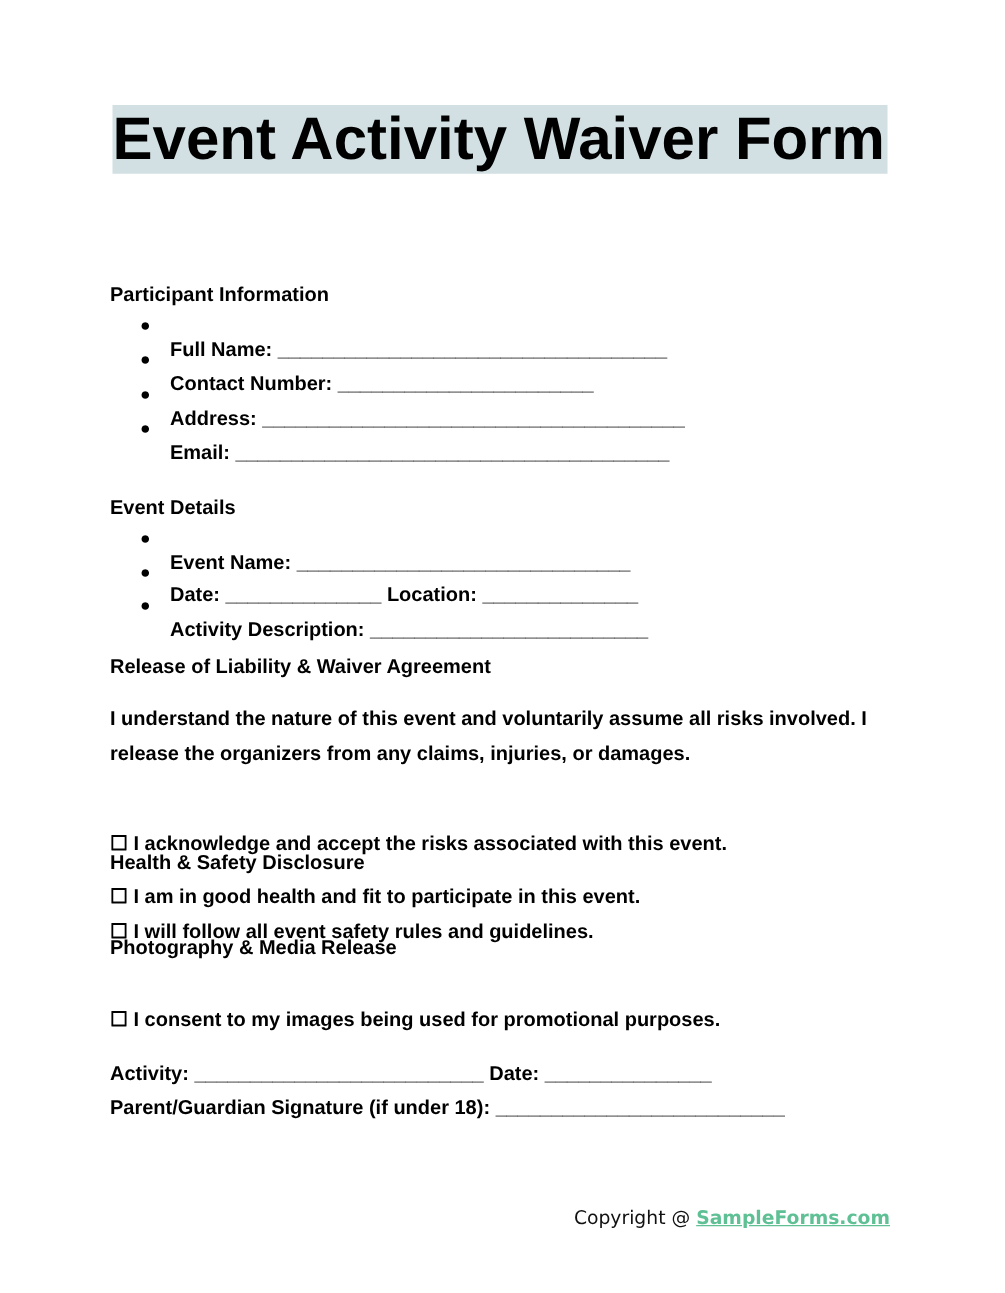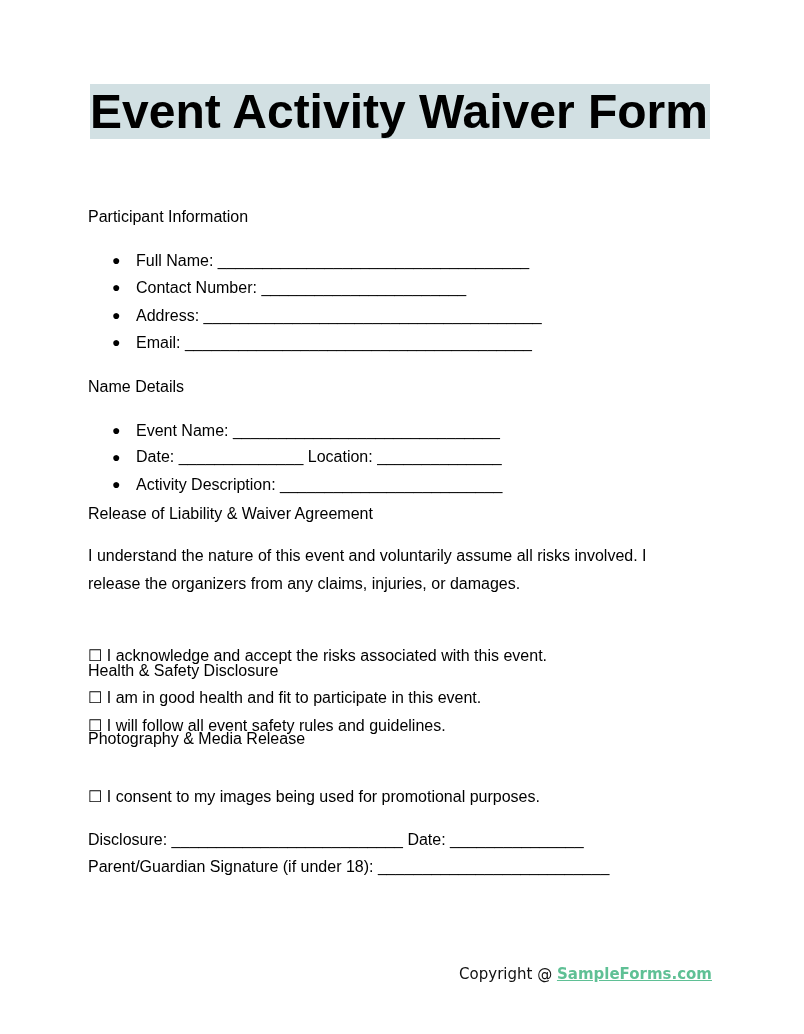--- a/index.html
+++ b/index.html
@@ -1,21 +1,21 @@
 <!DOCTYPE html>
 <html><head>
   <meta charset="utf-8">
   <style>
     html, body { margin: 0; padding: 0; background: #ffffff; }
     body { width: 804px; height: 1034px; position: relative; overflow: hidden;
       font-family: "Liberation Sans", sans-serif; color: #000; }
     .title-wrap { position: absolute; left: 90px; top: 84px; width: 620px; height: 55px; background: #d2e0e3; }
     .title { position: absolute; left: 90px; top: 84px; width: 620px; height: 55px; margin: 0;
       font-size: 48px; font-weight: bold; line-height: 56px; text-align: left; white-space: nowrap; letter-spacing: 0px; }
-    .b { font-weight: normal; font-size: 16px; line-height: 20px; position: absolute; left: 88px; white-space: nowrap; }
+    .b { font-weight: bold; font-size: 16px; line-height: 20px; position: absolute; left: 88px; white-space: nowrap; margin-top: 20px; }
     .bullet { position: absolute; left: 112px; font-size: 14px; }
     .item { left: 136px; text-align: center; }
     .footer { position: absolute; right: 92px; top: 964px; font-size: 15px; line-height: 20px; color: #111;
       font-family: "DejaVu Sans", sans-serif; }
     .footer a { color: #5fc095; font-weight: bold; text-decoration: underline; }
   </style>
 </head>
 <body>
 
 <div class="title-wrap"></div>
@@ -28,21 +28,21 @@
 
 <span class="bullet" style="top:279px">●</span>
 <div class="b item" style="top:278px"><span>Contact Number:</span> <span>_______________________</span></div>
 
 <span class="bullet" style="top:307px">●</span>
 <div class="b item" style="top:306px"><span>Address:</span> <span>______________________________________</span></div>
 
 <span class="bullet" style="top:334px">●</span>
 <div class="b item" style="top:333px"><span>Email:</span> <span>_______________________________________</span></div>
 
-<div class="b" style="top:377px">Name Details</div>
+<div class="b" style="top:377px">Event Details</div>
 
 <span class="bullet" style="top:422px">●</span>
 <div class="b item" style="top:421px"><span>Event Name:</span> <span>______________________________</span></div>
 
 <span class="bullet" style="top:449px">●</span>
 <div class="b item" style="top:447px"><span>Date:</span> <span>______________</span> <span>Location:</span> <span>______________</span></div>
 
 <span class="bullet" style="top:476px">●</span>
 <div class="b item" style="top:475px"><span>Activity Description:</span> <span>_________________________</span></div>
 
@@ -51,16 +51,16 @@
 <div class="b" style="top:574px">release the organizers from any claims, injuries, or damages.</div>
 <div class="b" style="top:646px"><span>☐</span> <span>I acknowledge and accept the risks associated with this event.</span></div>
 
 <div class="b" style="top:661px">Health &amp; Safety Disclosure</div>
 <div class="b" style="top:688px"><span>☐</span> <span>I am in good health and fit to participate in this event.</span></div>
 <div class="b" style="top:716px"><span>☐</span> <span>I will follow all event safety rules and guidelines.</span></div>
 
 <div class="b" style="top:729px">Photography &amp; Media Release</div>
 <div class="b" style="top:787px"><span>☐</span> <span>I consent to my images being used for promotional purposes.</span></div>
 
-<div class="b" style="top:830px"><span>Disclosure:</span> <span>__________________________</span> <span>Date:</span> <span>_______________</span></div>
+<div class="b" style="top:830px"><span>Activity:</span> <span>__________________________</span> <span>Date:</span> <span>_______________</span></div>
 <div class="b" style="top:857px"><span>Parent/Guardian Signature (if under 18):</span> <span>__________________________</span></div>
 
 <div class="footer"><span>Copyright @ </span><a>SampleForms.com</a></div>
 
 </body></html>

